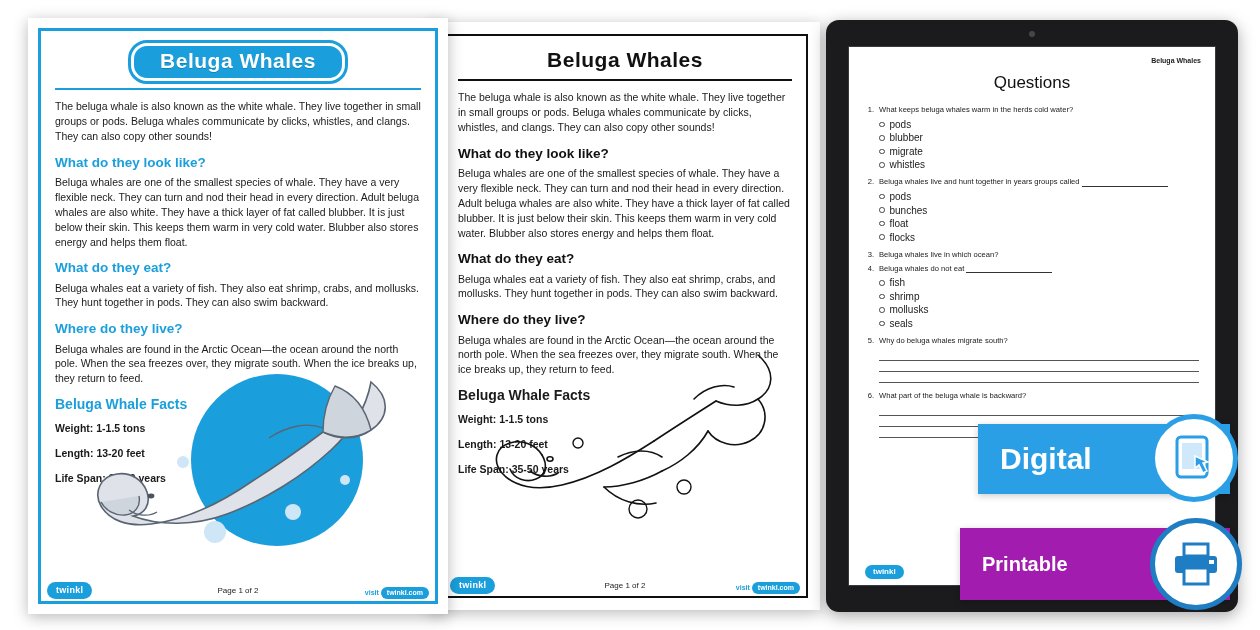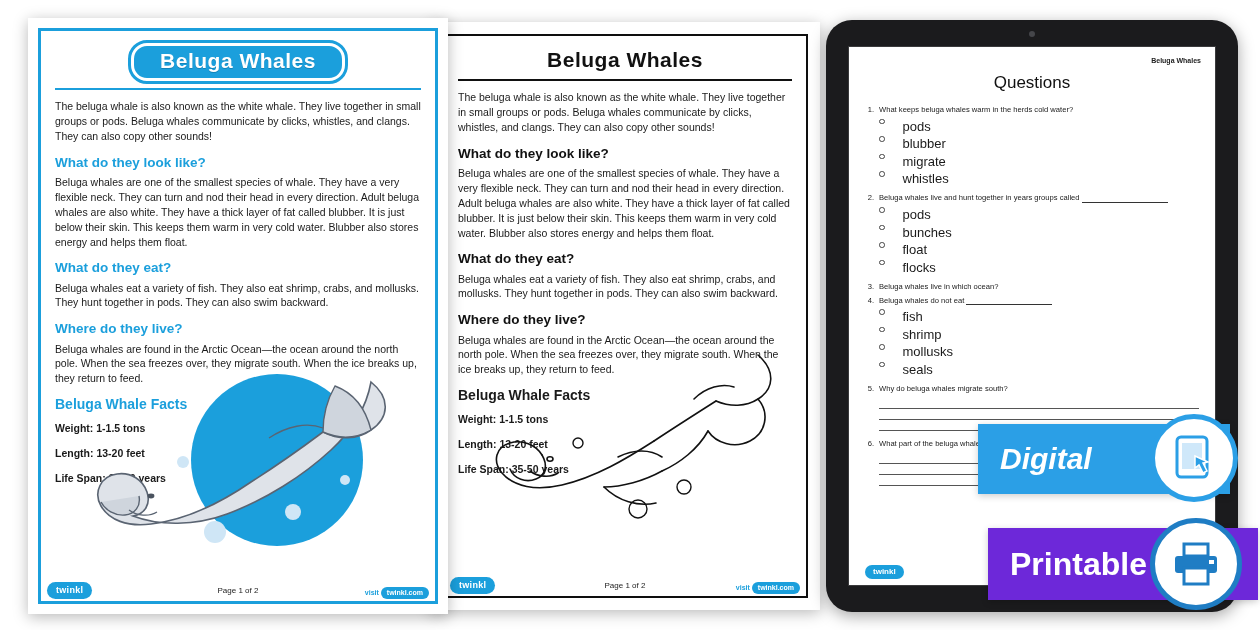--- a/index.html
+++ b/index.html
@@ -92,21 +92,21 @@
     position: relative;
     height: 205px;
     margin-top: -4px;
   }
   .art svg { position: absolute; left: 0; top: 0; }
 
   
   #tablet {
     position: absolute; left: 826px; top: 20px; width: 412px; height: 592px;
     background: #1b1b1d;
-    border-radius: 26px;
+    border-radius: 13px;
     box-shadow: 0 4px 16px rgba(0,0,0,0.35);
     padding: 26px 22px;
   }
   #tablet .cam {
     position: absolute; left: 50%; top: 11px; width: 6px; height: 6px;
     margin-left: -3px; border-radius: 50%; background: #45464a;
   }
   #tablet-screen {
     width: 100%; height: 100%;
     background: #ffffff;
@@ -116,21 +116,21 @@
     overflow: hidden;
   }
   .q-tag { position: absolute; right: 14px; top: 10px; font-size: 7px; font-weight: bold; color: #222; }
   .q-title { text-align: center; font-size: 17px; margin: 14px 0 12px 0; color: #111; }
   .q-list { font-size: 7.6px; color: #1a1a1a; }
   .q-item { display: flex; gap: 5px; margin-bottom: 4px; }
   .q-num { width: 9px; text-align: right; flex: 0 0 auto; }
   .q-text { flex: 1 1 auto; line-height: 1.3; }
   .q-blank { display: inline-block; border-bottom: 1px solid #333; width: 86px; vertical-align: bottom; height: 8px; }
   .opts { margin: 2px 0 7px 14px; }
-  .opt { display: flex; align-items: flex-start; gap: 18px; margin-bottom: 2.5px; font-size: 13px; }
+  .opt { display: flex; align-items: center; gap: 5px; margin-bottom: 2.5px; font-size: 10px; }
   .radio { width: 5.5px; height: 5.5px; border: 1px solid #444; border-radius: 50%; flex: 0 0 auto; }
   .ans-lines { margin: 3px 0 8px 14px; }
   .ans-line { border-bottom: 1px solid #555; height: 11px; }
   .t-footer { position: absolute; left: 16px; right: 16px; bottom: 6px; display: flex; align-items: center; justify-content: space-between; }
   .t-footer .page-num2 { font-size: 7px; color: #222; }
   .t-badge { font-size: 8px; font-weight: bold; color: #fff; background: #1b9fdc; border-radius: 8px; padding: 2px 8px 3px 8px; }
   .t-visit { font-size: 6px; color: #1b9fdc; font-weight: bold; }
 
   
   .ribbon {
@@ -138,27 +138,25 @@
     display: flex; align-items: center;
     background: #2196e3;
     color: #fff;
     font-weight: bold;
     box-shadow: 0 2px 7px rgba(0,0,0,0.2);
   }
   #ribbon-digital {
     left: 978px; top: 424px; width: 252px; height: 70px;
     font-size: 30px; padding-left: 22px;
     background: #2b9fe6;
-    font-style: italic;
   }
   #ribbon-print {
     left: 960px; top: 528px; width: 270px; height: 72px;
-    font-size: 32px; padding-left: 22px;
-    background: #6d28d9;
-    margin-left: 28px;
+    font-size: 20px; padding-left: 22px;
+    background: #a21caf;
   }
   .ribbon-circle {
     position: absolute; border-radius: 50%;
     background: #ffffff;
     display: flex; align-items: center; justify-content: center;
   }
   #digital-circle {
     left: 1150px; top: 414px; width: 88px; height: 88px;
     border: 5px solid #2b9fe6;
   }

